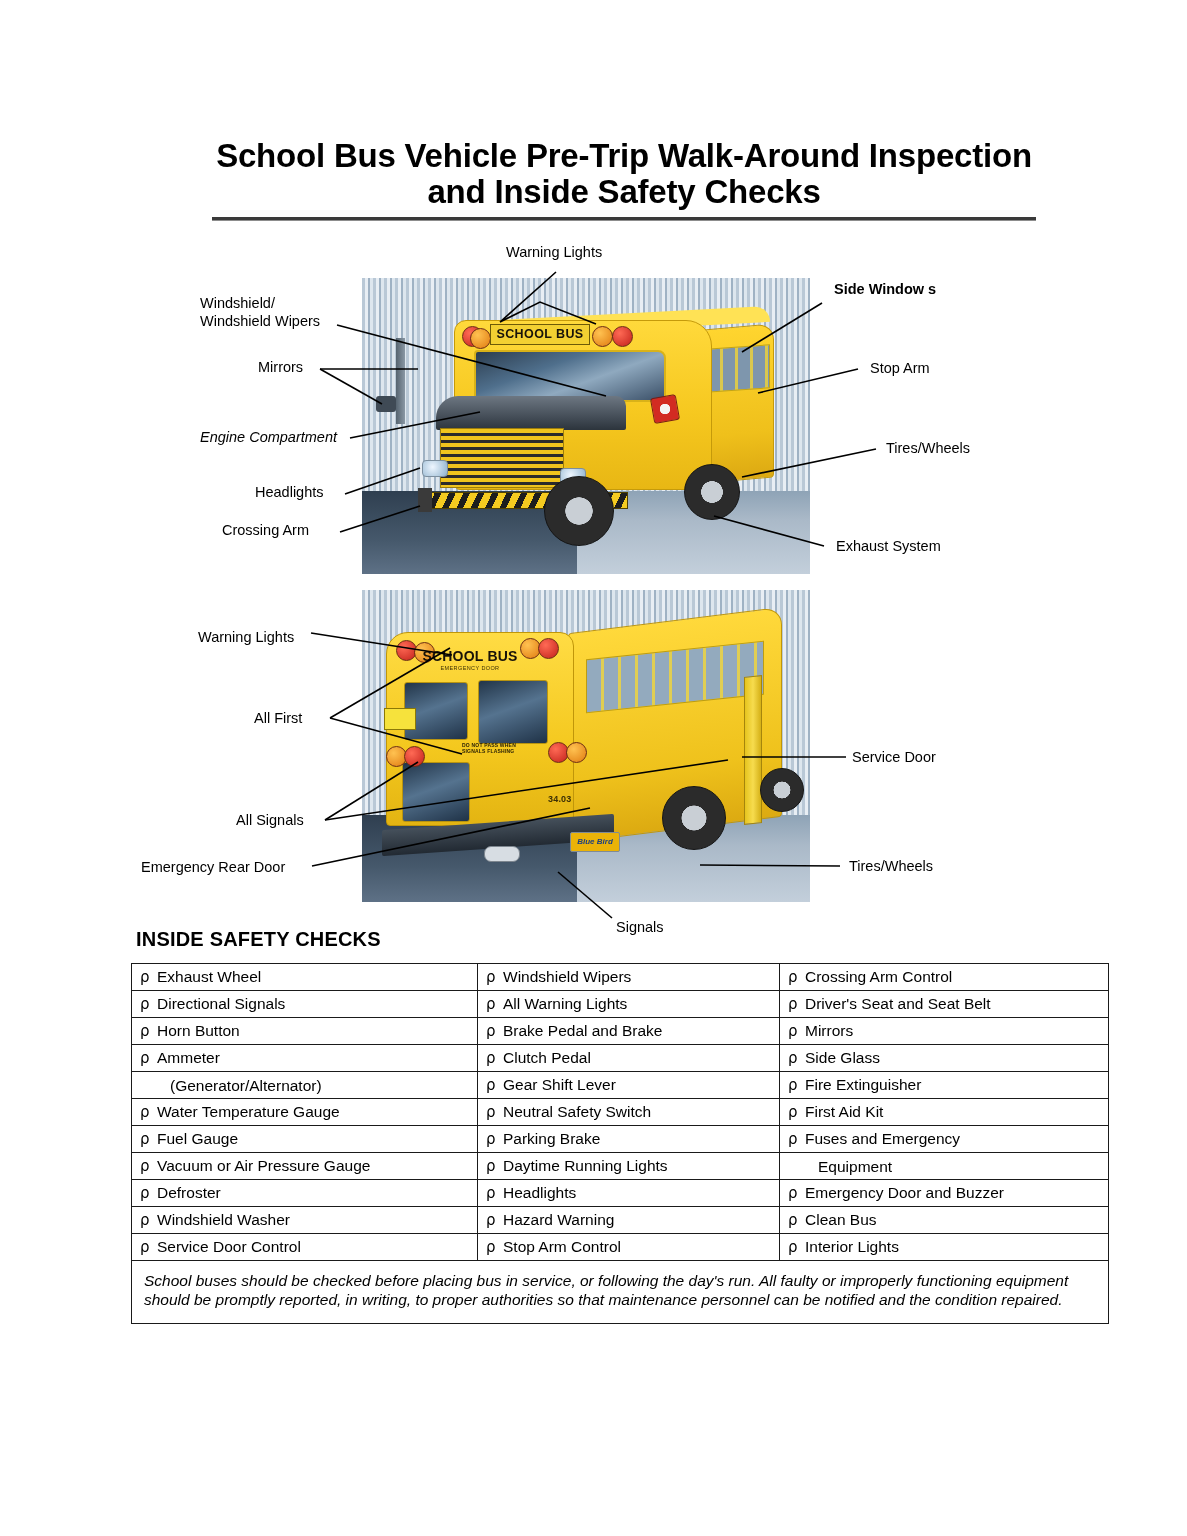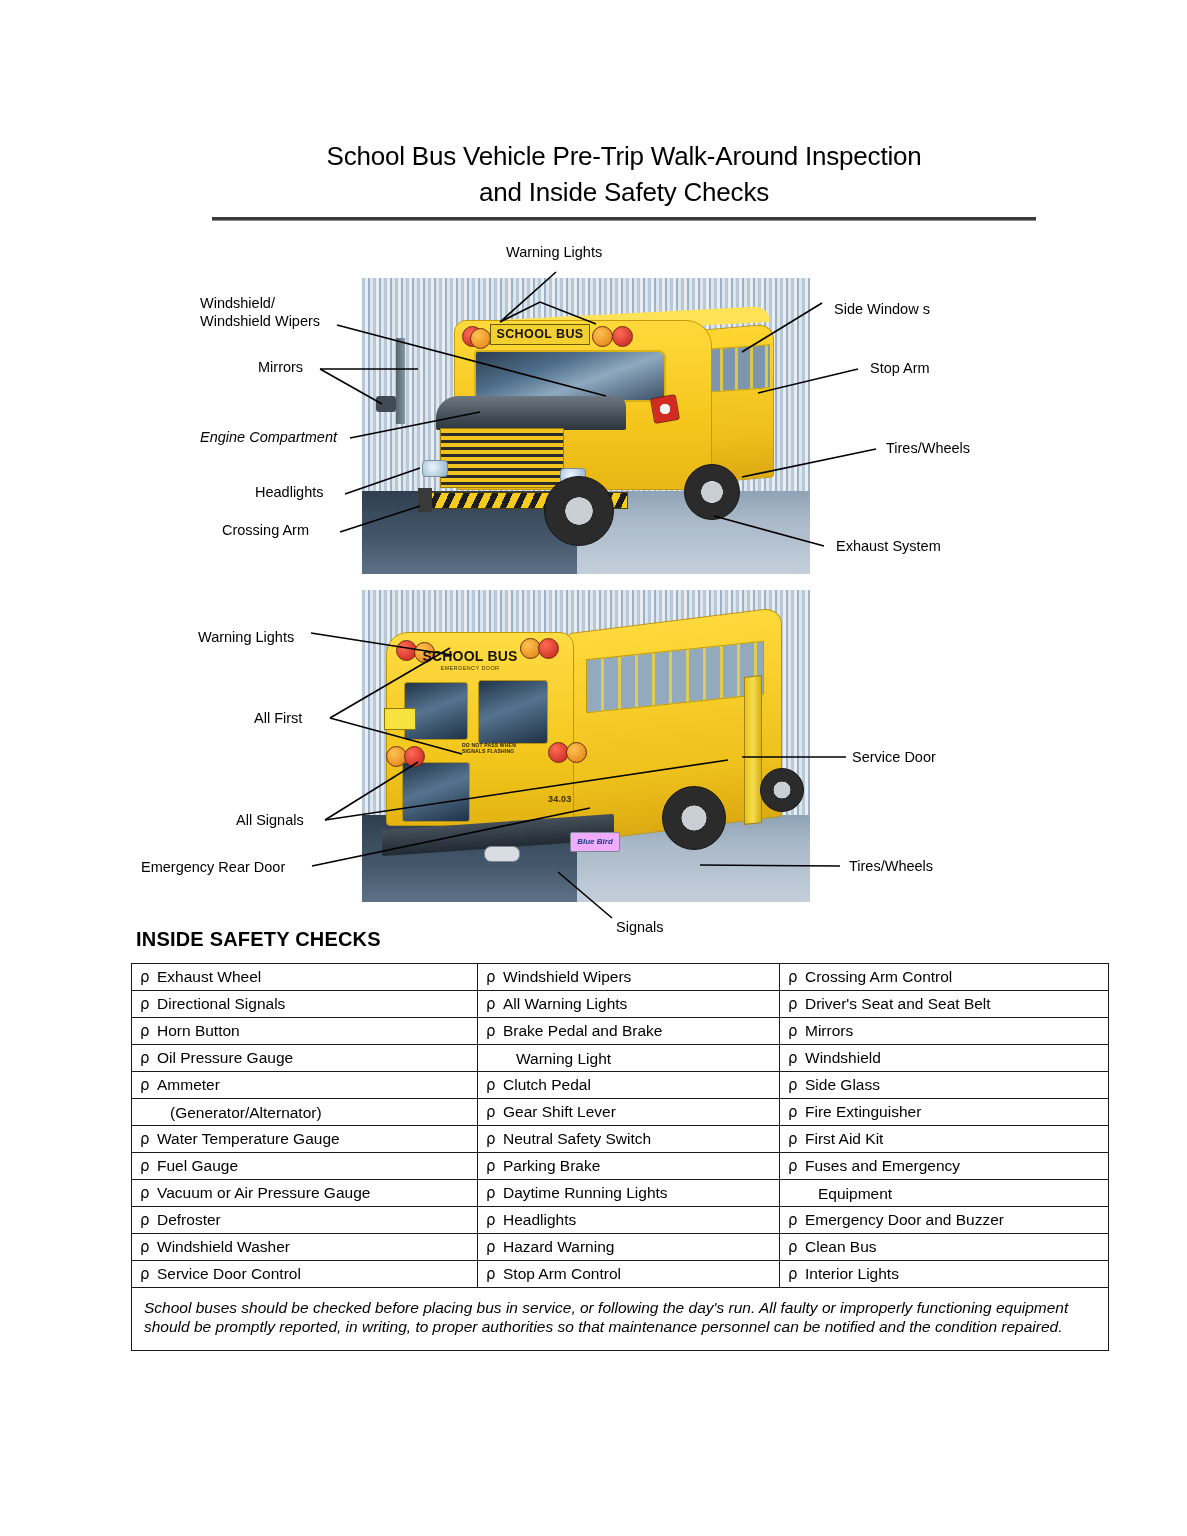--- a/index.html
+++ b/index.html
@@ -24,22 +24,22 @@
 
   
   .title-block {
     position: absolute;
     left: 210px;
     top: 138px;
     width: 828px;
     text-align: center;
   }
   .title-line {
-    font-size: 26px;
-    font-weight: normal;
+    font-size: 33px;
+    font-weight: bold;
     letter-spacing: -0.2px;
     line-height: 36px;
     white-space: nowrap;
   }
   .title-rule {
     position: absolute;
     left: 212px;
     top: 217px;
     width: 824px;
     height: 3px;
@@ -308,21 +308,21 @@
     left: 122px; top: 256px;
     width: 34px; height: 14px;
     background: #d7dde3;
     border: 1px solid #7d868f;
     border-radius: 7px;
   }
   .bluebird-plate {
     position: absolute;
     left: 208px; top: 242px;
     width: 48px; height: 18px;
-    background: #f0abfc;
+    background: #eab308;
     border: 1px solid #7f8b96;
     border-radius: 2px;
     color: #1b3f82;
     font-size: 8px;
     font-weight: bold;
     text-align: center;
     line-height: 18px;
     font-style: italic;
   }
   .notice-sign {
@@ -548,21 +548,21 @@
   </div>
 
   <div class="callout" style="left:258px; top:358px;">Mirrors</div>
 
   <div class="callout" style="left:200px; top:428px;font-style:italic;">Engine Compartment</div>
 
   <div class="callout" style="left:255px; top:483px;">Headlights</div>
 
   <div class="callout" style="left:222px; top:521px;">Crossing Arm</div>
 
-  <div class="callout" style="left:834px; top:300px;">Side Window s</div>
+  <div class="callout" style="left:834px; top:280px;font-weight:bold;">Side Window s</div>
 
   <div class="callout" style="left:870px; top:359px;">Stop Arm</div>
 
   <div class="callout" style="left:886px; top:439px;">Tires/Wheels</div>
 
   <div class="callout" style="left:836px; top:537px;">Exhaust System</div>
 
   <div class="callout" style="left:198px; top:628px;">Warning Lights</div>
 
   <div class="callout" style="left:254px; top:709px;">All First</div>
@@ -591,25 +591,20 @@
             <td class="c1"><span class="bullet">ρ</span><span>Directional Signals</span></td>
             <td class="c2"><span class="bullet">ρ</span><span>All Warning Lights</span></td>
             <td class="c3"><span class="bullet">ρ</span><span>Driver's Seat and Seat Belt</span></td>
           </tr>
           <tr>
             <td class="c1"><span class="bullet">ρ</span><span>Horn Button</span></td>
             <td class="c2 spanned"><span class="bullet">ρ</span><span>Brake Pedal and Brake</span></td>
             <td class="c3"><span class="bullet">ρ</span><span>Mirrors</span></td>
           </tr>
           <tr>
-            <td class="c1"><span class="bullet">ρ</span><span>Oil Pressure Gauge</span></td>
-            <td class="c2 spanned-lower"><span class="cont">Warning Light</span></td>
-            <td class="c3"><span class="bullet">ρ</span><span>Windshield</span></td>
-          </tr>
-          <tr>
             <td class="c1 spanned"><span class="bullet">ρ</span><span>Ammeter</span></td>
             <td class="c2"><span class="bullet">ρ</span><span>Clutch Pedal</span></td>
             <td class="c3"><span class="bullet">ρ</span><span>Side Glass</span></td>
           </tr>
           <tr>
             <td class="c1 spanned-lower"><span class="cont">(Generator/Alternator)</span></td>
             <td class="c2"><span class="bullet">ρ</span><span>Gear Shift Lever</span></td>
             <td class="c3"><span class="bullet">ρ</span><span>Fire Extinguisher</span></td>
           </tr>
           <tr>

